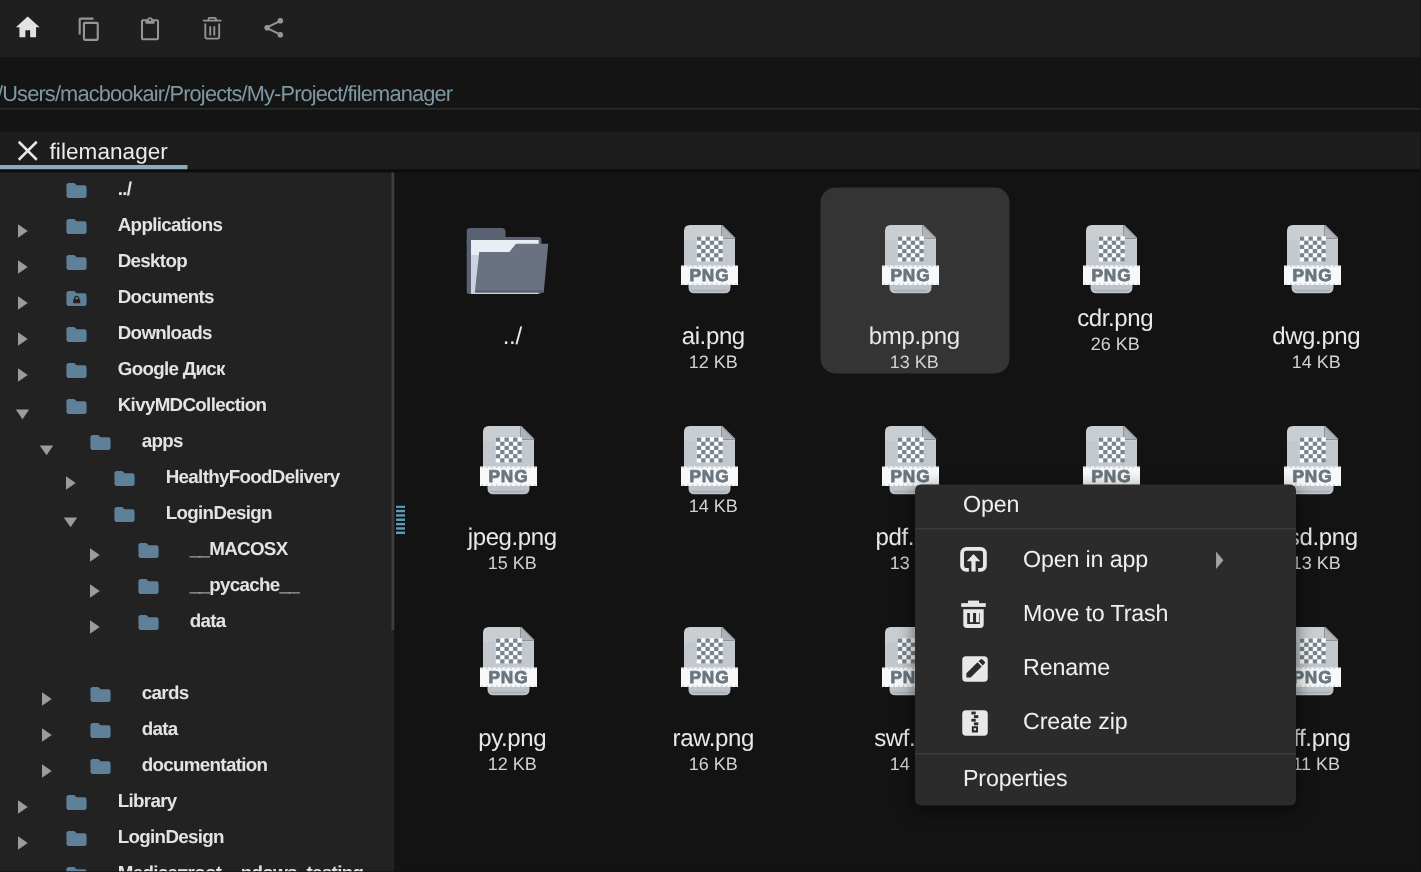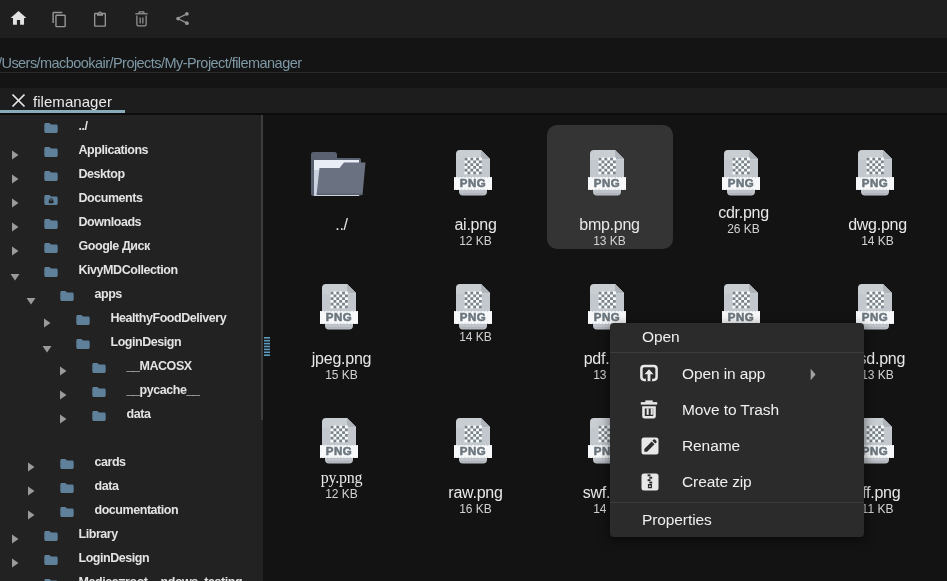--- a/index.html
+++ b/index.html
@@ -597,21 +597,21 @@
           <rect x="13.47" y="21.55" width="2.87" height="2.77" fill="#79848c"></rect>
           <rect x="19.21" y="21.55" width="2.87" height="2.77" fill="#79848c"></rect>
           <rect x="24.95" y="21.55" width="2.87" height="2.77" fill="#79848c"></rect>
 <rect x="0" y="27" width="38" height="13" fill="#f7f8f9"></rect>
 <line x1="1" y1="27.6" x2="37" y2="27.6" stroke="#bcc3c9" stroke-width="0.8" stroke-dasharray="1,2.2"></line>
 <line x1="1" y1="39.4" x2="37" y2="39.4" stroke="#bcc3c9" stroke-width="0.8" stroke-dasharray="1,2.2"></line>
 <text x="19" y="37.4" text-anchor="middle" font-family="Liberation Sans,sans-serif" font-size="11.5" font-weight="bold" fill="#6b767e" stroke="#6b767e" stroke-width="0.55" letter-spacing="0.6">PNG</text>
 <path d="M5,40 H33 V41.5 Q33,45.5 29,45.5 H9 Q5,45.5 5,41.5 Z" fill="#bdc3c8"></path>
 <path d="M6.5,43.2 H31.5 V41.5 Q31.5,44.4 28.5,44.4 H9.5 Q6.5,44.4 6.5,42.4 Z" fill="#aab0b5"></path>
 </svg></div>
-      <div class="cname" style="margin-top:5px;font-family:Liberation Serif, serif;">py.png</div>
+      <div class="cname" style="margin-top:20px;">py.png</div>
       <div class="csize">12 KB</div>
     </div>
     <div class="cell" style="left:145.5px;top:274px;">
       <div class="cicon" style="height:75px;padding-top:29px;"><svg width="38" height="46" viewBox="0 0 38 46">
 <path d="M6,0 H27 V9 H36 V29.5 H2 V4 Q2,0 6,0 Z" fill="#c9ced3"></path>
 <path d="M2,10 H36 V29.5 H2 Z" fill="#c2c8cd"></path>
 <path d="M27,0 L36,9 H27 Z" fill="#aeb4b9"></path>
 <path d="M27,0 L36,9" stroke="#9aa0a5" stroke-width="1" fill="none"></path>
 <rect x="10.5" y="7.5" width="17.4" height="16.8" fill="#fbfcfc"></rect>
 <rect x="10.60" y="7.70" width="2.87" height="2.77" fill="#79848c"></rect>

